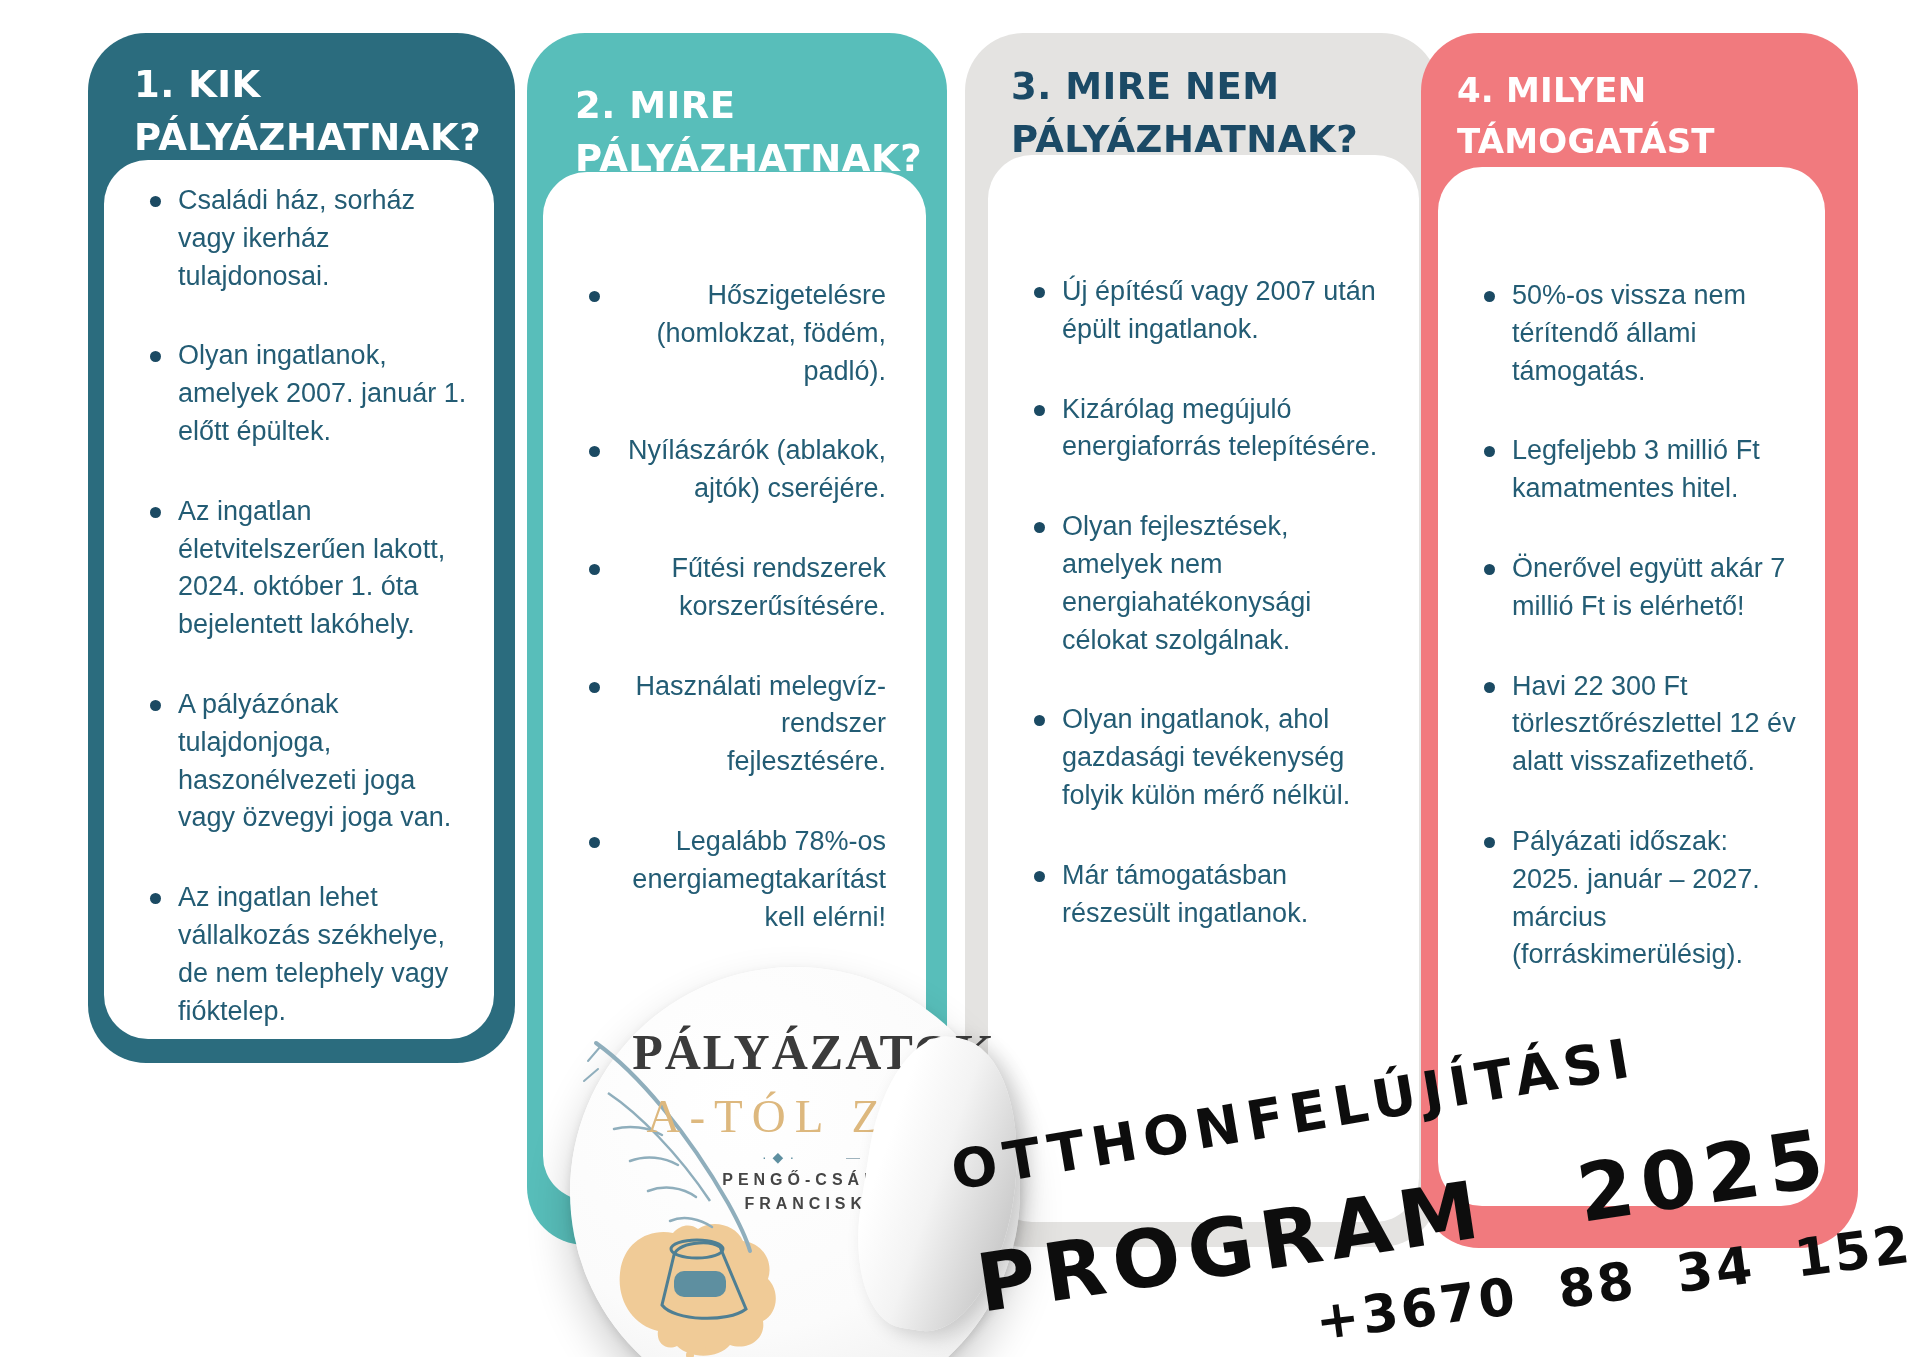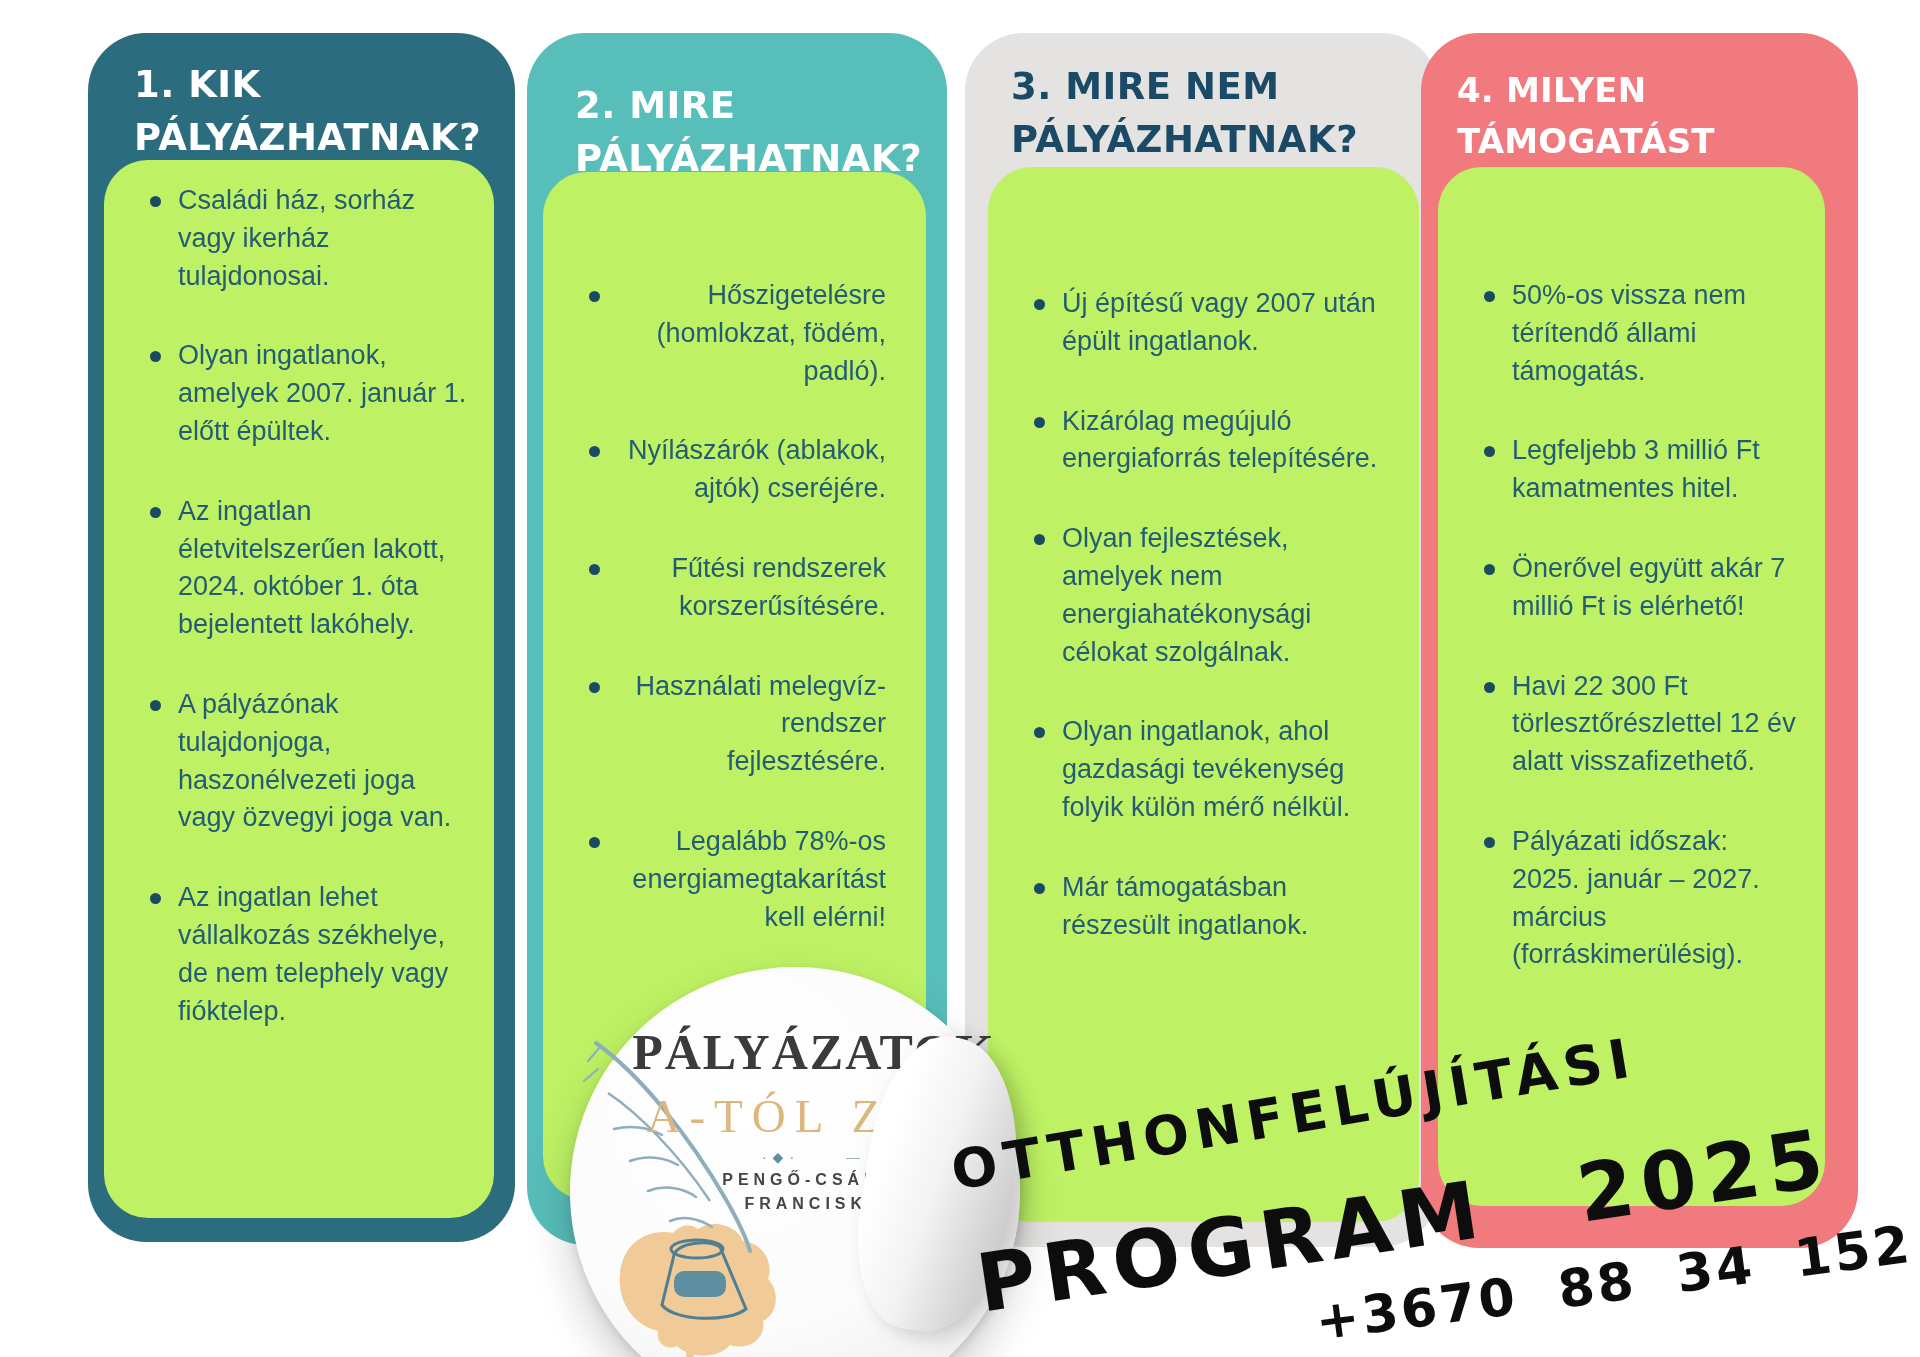--- a/index.html
+++ b/index.html
@@ -2,38 +2,38 @@
 <html><head>
 <meta charset="utf-8">
 <style>
   html,body{margin:0;padding:0;}
   body{
     width:1920px;height:1357px;position:relative;overflow:hidden;
     background:#ffffff;font-family:"Liberation Sans",sans-serif;
   }
   
   .col{position:absolute;top:33px;border-radius:58px;z-index:1;}
-  .col-1{left:88px;width:427px;height:1209px;background:#2B6C7E;}
+  .col-1{left:88px;width:427px;height:1030px;background:#2B6C7E;}
   .col-2{left:527px;width:420px;height:1212px;background:#58BEBA;}
   .col-3{left:965px;width:474px;height:1214px;background:#E4E3E1;}
   .col-4{left:1421px;width:437px;height:1215px;background:#F17A7E;}
   .col-title{
     position:absolute;top:0;left:0;right:0;margin:0;
     font-family:"DejaVu Sans",sans-serif;font-weight:800;color:#ffffff;
     line-height:1.42;letter-spacing:.5px;
   }
   .col-1 .col-title{padding:26px 12px 0 46px;font-size:37px;}
   .col-2 .col-title{padding:26px 12px 0 48px;font-size:37px;margin-top:21px;}
   .col-3 .col-title{padding:28px 10px 0 46px;font-size:37px;color:#1B4A66;}
   .col-4 .col-title{padding:32px 6px 0 36px;font-size:34px;line-height:1.5;letter-spacing:.2px;}
   .col-title span{display:block;}
-  .card{position:absolute;background:#bef264;border-radius:44px;overflow:hidden;}
+  .card{position:absolute;background:#ffffff;border-radius:44px;overflow:hidden;}
   .col-1 .card{left:16px;right:21px;top:127px;bottom:24px;}
   .col-2 .card{left:16px;right:21px;top:139px;bottom:45px;text-align:right;}
-  .col-3 .card{left:23px;right:20px;top:122px;bottom:25px;margin-top:12px;}
+  .col-3 .card{left:23px;right:20px;top:122px;bottom:25px;}
   .col-4 .card{left:17px;right:33px;top:134px;bottom:42px;}
   .bullets{margin:0;list-style:none;padding:22px 26px 0 74px;}
   .col-2 .bullets{padding-top:105px;padding-right:40px;}
   .col-3 .bullets{padding-top:118px;}
   .col-4 .bullets{padding-top:110px;padding-right:22px;}
   .bullets li{
     position:relative;margin:0 0 42px 0;font-size:27px;line-height:1.4;
     color:#235C74;overflow-wrap:break-word;
   }
   .bullets li::before{

